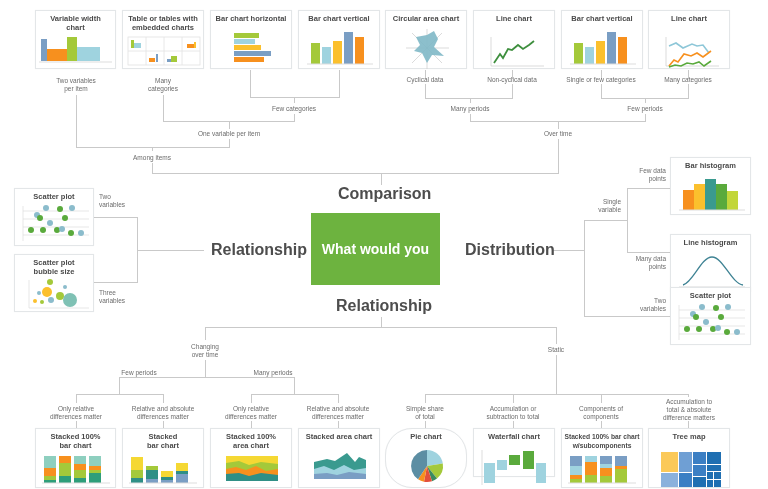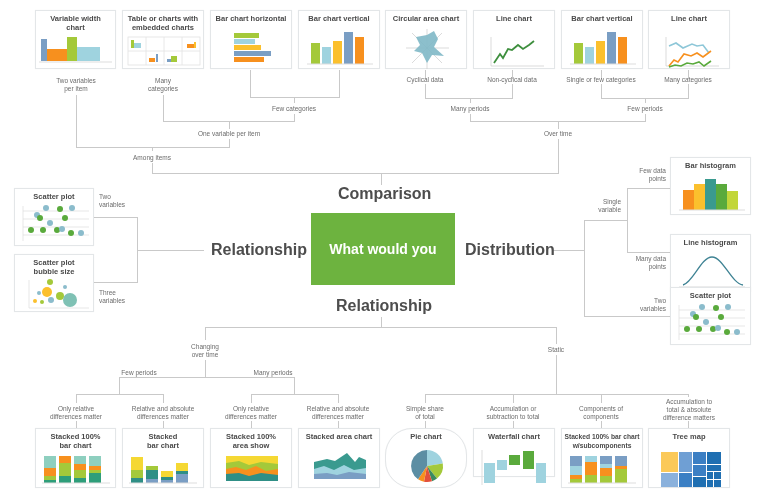--- a/index.html
+++ b/index.html
@@ -11,21 +11,21 @@
                 font-size:7.5px; font-weight:bold; color:#4a4a4a; line-height:9px; }
   .card svg { position:absolute; left:0; top:0; }
   .lbl { position:absolute; font-size:6.5px; color:#6b6b6b; line-height:8px;
          text-align:center; white-space:nowrap; }
   .lbl.r { text-align:right; }
   .lbl.l { text-align:left; }
   .hline { position:absolute; height:1px; background:#c9c9c9; }
   .vline { position:absolute; width:1px; background:#c9c9c9; }
   .cat { position:absolute; font-size:16px; font-weight:bold; color:#4d4d4d;
          white-space:nowrap; }
-  .center { position:absolute; left:311px; top:213px; width:144px; height:72px;
+  .center { position:absolute; left:311px; top:213px; width:129px; height:72px;
             background:#6db33f; color:#fff; font-weight:bold; font-size:14px;
             line-height:18px; display:flex; align-items:center; justify-content:center;
             text-align:center; }
 </style>
 </head>
 <body>
 
 <div>
 
   <div class="vline" style="left:250px;top:70px;height:27px;"></div>
@@ -136,21 +136,21 @@
     <rect x="5" y="28" width="6" height="22" fill="#7a9ec4"></rect>
     <rect x="11" y="38" width="20" height="12" fill="#f7901e"></rect>
     <rect x="31" y="26" width="10" height="24" fill="#a4c93a"></rect>
     <rect x="41" y="36" width="23" height="14" fill="#9fd3df"></rect>
     <line x1="3" y1="51" x2="76" y2="51" stroke="#ddd" stroke-width="1"></line>
   </svg>
 </div>
 
 <div class="card" style="left:122px;top:10px;width:82px;height:59px;">
   <div class="card-title">
-    <div>Table or charts with</div>
+    <div>Table or tables with</div>
     <div>embedded charts</div>
   </div>
   <svg width="82" height="59">
     <g stroke="#e2e2e2" stroke-width="0.8" fill="none">
       <rect x="5" y="26" width="72" height="28"></rect>
       <line x1="5" y1="40" x2="77" y2="40"></line>
       <line x1="23" y1="26" x2="23" y2="54"></line>
       <line x1="41" y1="26" x2="41" y2="54"></line>
       <line x1="59" y1="26" x2="59" y2="54"></line>
     </g>
@@ -449,21 +449,21 @@
     <rect x="53" y="34" width="12" height="8" fill="#f5d833"></rect>
       <rect x="53" y="42" width="12" height="3" fill="#2f8f86"></rect>
       <rect x="53" y="45" width="12" height="9" fill="#7a9ec4"></rect>
     <line x1="6" y1="54" x2="74" y2="54" stroke="#ddd"></line>
   </svg>
 </div>
 
 <div class="card" style="left:210px;top:428px;width:82px;height:60px;">
   <div class="card-title">
     <div>Stacked 100%</div>
-    <div>area show</div>
+    <div>area chart</div>
   </div>
   <svg width="82" height="60">
     <rect x="15" y="27" width="52" height="25" fill="#f5d833"></rect>
     <path d="M15,34 L28,32 L38,36 L50,33 L67,35 L67,52 L15,52 Z" fill="#a4c93a"></path>
     <path d="M15,40 L25,38 L35,41 L45,37 L55,42 L67,40 L67,52 L15,52 Z" fill="#f7901e"></path>
     <path d="M15,45 L28,44 L38,47 L50,44 L67,46 L67,52 L15,52 Z" fill="#2f8f86"></path>
   </svg>
 </div>
 
 <div class="card" style="left:298px;top:428px;width:82px;height:60px;">

